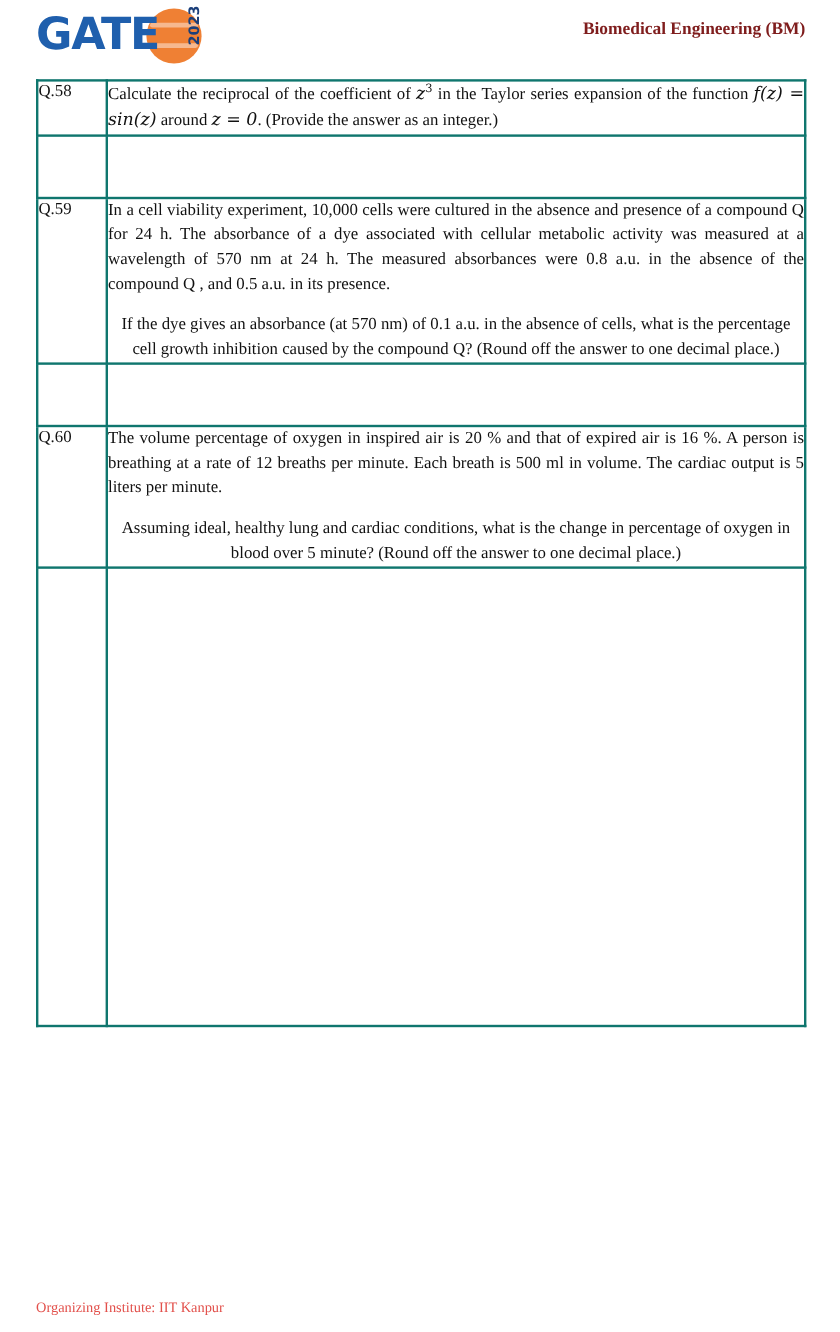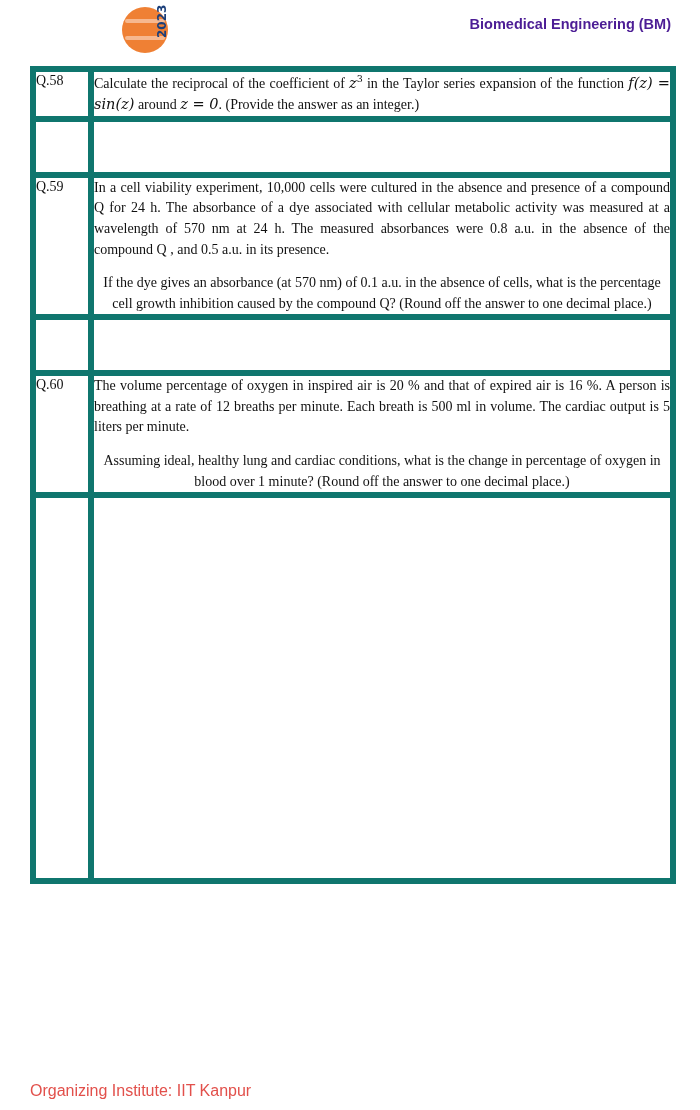--- a/index.html
+++ b/index.html
@@ -83,38 +83,38 @@
     color: #1b3f7a;
     transform: rotate(-90deg);
     transform-origin: center center;
     letter-spacing: 0px;
     text-align: center;
   }
   .header-title {
     position: absolute;
     right: 29px;
     top: 16px;
-    font-family: Liberation Sans, sans-serif;
+    font-family: Liberation Serif, serif;
     font-weight: bold;
     font-size: 14.5px;
-    color: #4c1d95;
+    color: #7f1d1d;
     white-space: nowrap;
   }
 
   
   .q-table {
     position: absolute;
     left: 30px;
     top: 66px;
     width: 640px;
     border-collapse: collapse;
     table-layout: fixed;
   }
   .q-table td {
-    border: 6px solid #0f766e;
+    border: 2px solid #0f766e;
     vertical-align: top;
     padding: 0;
   }
   .col-num {
     width: 58px;
   }
   .col-body {
     width: 582px;
   }
   .qnum {
@@ -180,32 +180,33 @@
     font-size: 11.5px;
     color: #2b2b2b;
   }
   .page-count b {
     font-weight: bold;
   }
   .org-inst {
     position: absolute;
     left: 30px;
     top: 32px;
-    font-family: Liberation Sans, sans-serif;
-    font-size: 16px;
+    font-family: Liberation Serif, serif;
+    font-size: 12px;
     color: #e2504b;
     white-space: nowrap;
   }
 </style>
 </head>
 <body>
 
 <div class="page-header">
   <div class="logo">
     <div class="logo-circle"></div>
+    <div class="logo-text">GATE</div>
     <div class="logo-year">2023</div>
   </div>
   <div class="header-title">Biomedical Engineering (BM)</div>
 </div>
 
 <table class="q-table">
   <colgroup>
     <col class="col-num">
     <col class="col-body">
   </colgroup>
@@ -233,21 +234,21 @@
 
     <tr class="blank-row">
       <td></td>
       <td></td>
     </tr>
 
     <tr>
       <td class="qnum">Q.60</td>
       <td class="qbody">
         <p>The volume percentage of oxygen in inspired air is 20 % and that of expired air is 16 %. A person is breathing at a rate of 12 breaths per minute. Each breath is 500 ml in volume. The cardiac output is 5 liters per minute.</p>
-        <p class="lastline">Assuming ideal, healthy lung and cardiac conditions, what is the change in percentage of oxygen in blood over 1 minute? (Round off the answer to one decimal place.)</p>
+        <p class="lastline">Assuming ideal, healthy lung and cardiac conditions, what is the change in percentage of oxygen in blood over 5 minute? (Round off the answer to one decimal place.)</p>
       </td>
     </tr>
 
     <tr class="tall-row">
       <td></td>
       <td></td>
     </tr>
   </tbody>
 </table>
 

